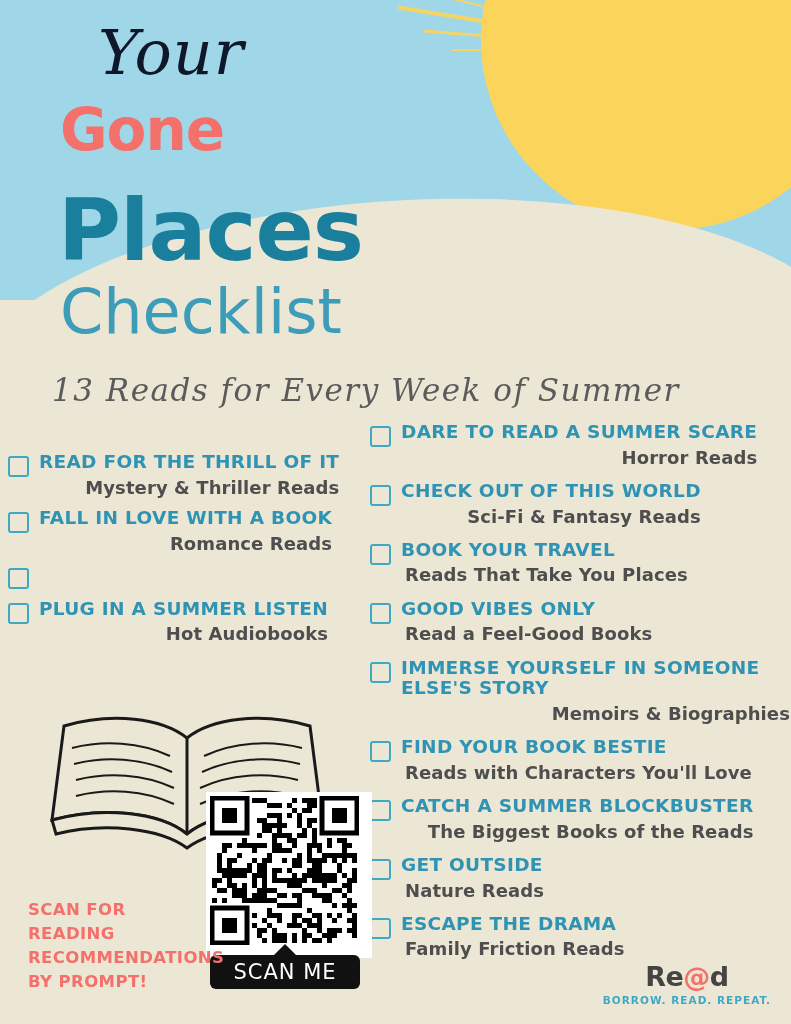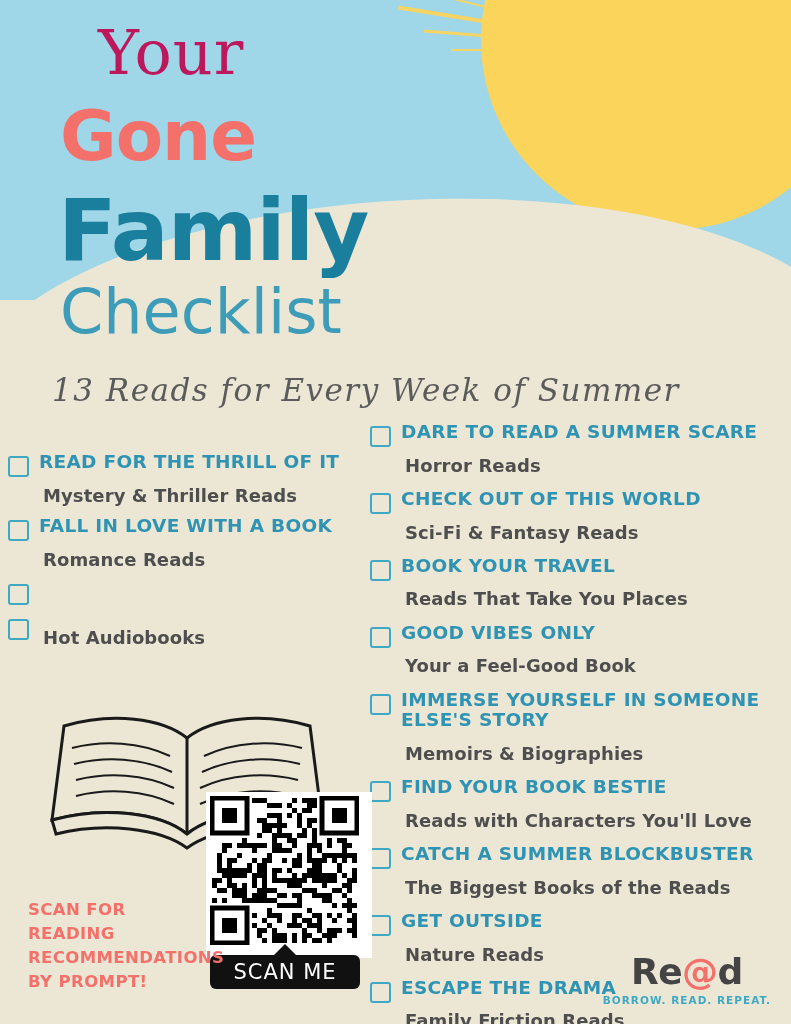--- a/index.html
+++ b/index.html
@@ -71,30 +71,31 @@
   
   .headline {
     position: absolute;
     left: 0; top: 0;
     width: 791px;
   }
   .t-your {
     position: absolute;
     left: 98px; top: 16px;
     font-family: "DejaVu Serif", serif;
+    font-style: italic;
     font-size: 62px;
-    color: #be185d;
+    color: #0f172a;
     letter-spacing: 1px;
   }
   .t-gone {
     position: absolute;
     left: 60px; top: 96px;
     font-family: "DejaVu Sans", sans-serif;
     font-weight: bold;
-    font-size: 69px;
+    font-size: 58px;
     color: #f4706a;
     letter-spacing: -1px;
   }
   .t-reading {
     position: absolute;
     left: 58px; top: 180px;
     font-family: "DejaVu Sans", sans-serif;
     font-weight: bold;
     font-size: 86px;
     color: #1a7f9c;
@@ -147,22 +148,23 @@
     font-size: 18.5px;
     color: #2f93b4;
     letter-spacing: .3px;
   }
   .sub {
     font-family: "DejaVu Sans", sans-serif;
     font-weight: bold;
     font-size: 18px;
     color: #4e4e4e;
     letter-spacing: .1px;
-    margin-top: 13px;
+    margin-top: 5px;
     margin-left: 4px;
+    text-align: right;
   }
   .col-right .item { margin-bottom: 13px; }
 
   
   .book {
     position: absolute;
     left: 42px;
     top: 700px;
     width: 290px;
     height: 170px;
@@ -220,21 +222,21 @@
   
   .logo {
     position: absolute;
     right: 20px;
     bottom: 18px;
     text-align: center;
   }
   .logo-mark {
     font-family: "DejaVu Sans", sans-serif;
     font-weight: bold;
-    font-size: 36px;
+    font-size: 27px;
     color: #444444;
     letter-spacing: -.5px;
   }
   .logo-mark .at { color: #f4706a; }
   .logo-tag {
     font-family: "DejaVu Sans", sans-serif;
     font-weight: bold;
     font-size: 10.5px;
     color: #3fa8c4;
     letter-spacing: 1px;
@@ -295,21 +297,21 @@
         <div class="ray" style="transform: translate(-50%, 0px) rotate(292.4deg); height: 322px; width: 4px;"></div>
         <div class="ray" style="transform: translate(-50%, 0px) rotate(297deg); height: 210px; width: 2px;"></div>
       </div>
     <div class="sun-core"></div>
     <div class="sky-curve"></div>
   </div>
 
   <div class="headline">
     <div class="t-your">Your</div>
     <div class="t-gone">Gone</div>
-    <div class="t-reading">Family</div>
+    <div class="t-reading">Places</div>
     <div class="t-checklist">Checklist</div>
     <div class="t-sub">13 Reads for Every Week of Summer</div>
   </div>
 
   <div class="col col-left" id="col-left">
       <div class="item">
         <div class="box"></div>
         <div class="txt">
           <div class="ttl">READ FOR THE THRILL OF IT</div>
           <div class="sub">Mystery &amp; Thriller Reads</div>
@@ -321,20 +323,21 @@
           <div class="ttl">FALL IN LOVE WITH A BOOK</div>
           <div class="sub">Romance Reads</div>
         </div>
       </div>
       <div class="item">
         <div class="box"></div>
       </div>
       <div class="item">
         <div class="box"></div>
         <div class="txt">
+          <div class="ttl">PLUG IN A SUMMER LISTEN</div>
           <div class="sub">Hot Audiobooks</div>
         </div>
       </div>
     </div>
 
   <div class="col col-right" id="col-right">
       <div class="item">
         <div class="box"></div>
         <div class="txt">
           <div class="ttl">DARE TO READ A SUMMER SCARE</div>
@@ -352,21 +355,21 @@
         <div class="box"></div>
         <div class="txt">
           <div class="ttl">BOOK YOUR TRAVEL</div>
           <div class="sub">Reads That Take You Places</div>
         </div>
       </div>
       <div class="item">
         <div class="box"></div>
         <div class="txt">
           <div class="ttl">GOOD VIBES ONLY</div>
-          <div class="sub">Your a Feel-Good Book</div>
+          <div class="sub">Read a Feel-Good Books</div>
         </div>
       </div>
       <div class="item">
         <div class="box"></div>
         <div class="txt">
           <div class="ttl">IMMERSE YOURSELF IN SOMEONE ELSE'S STORY</div>
           <div class="sub">Memoirs &amp; Biographies</div>
         </div>
       </div>
       <div class="item">

